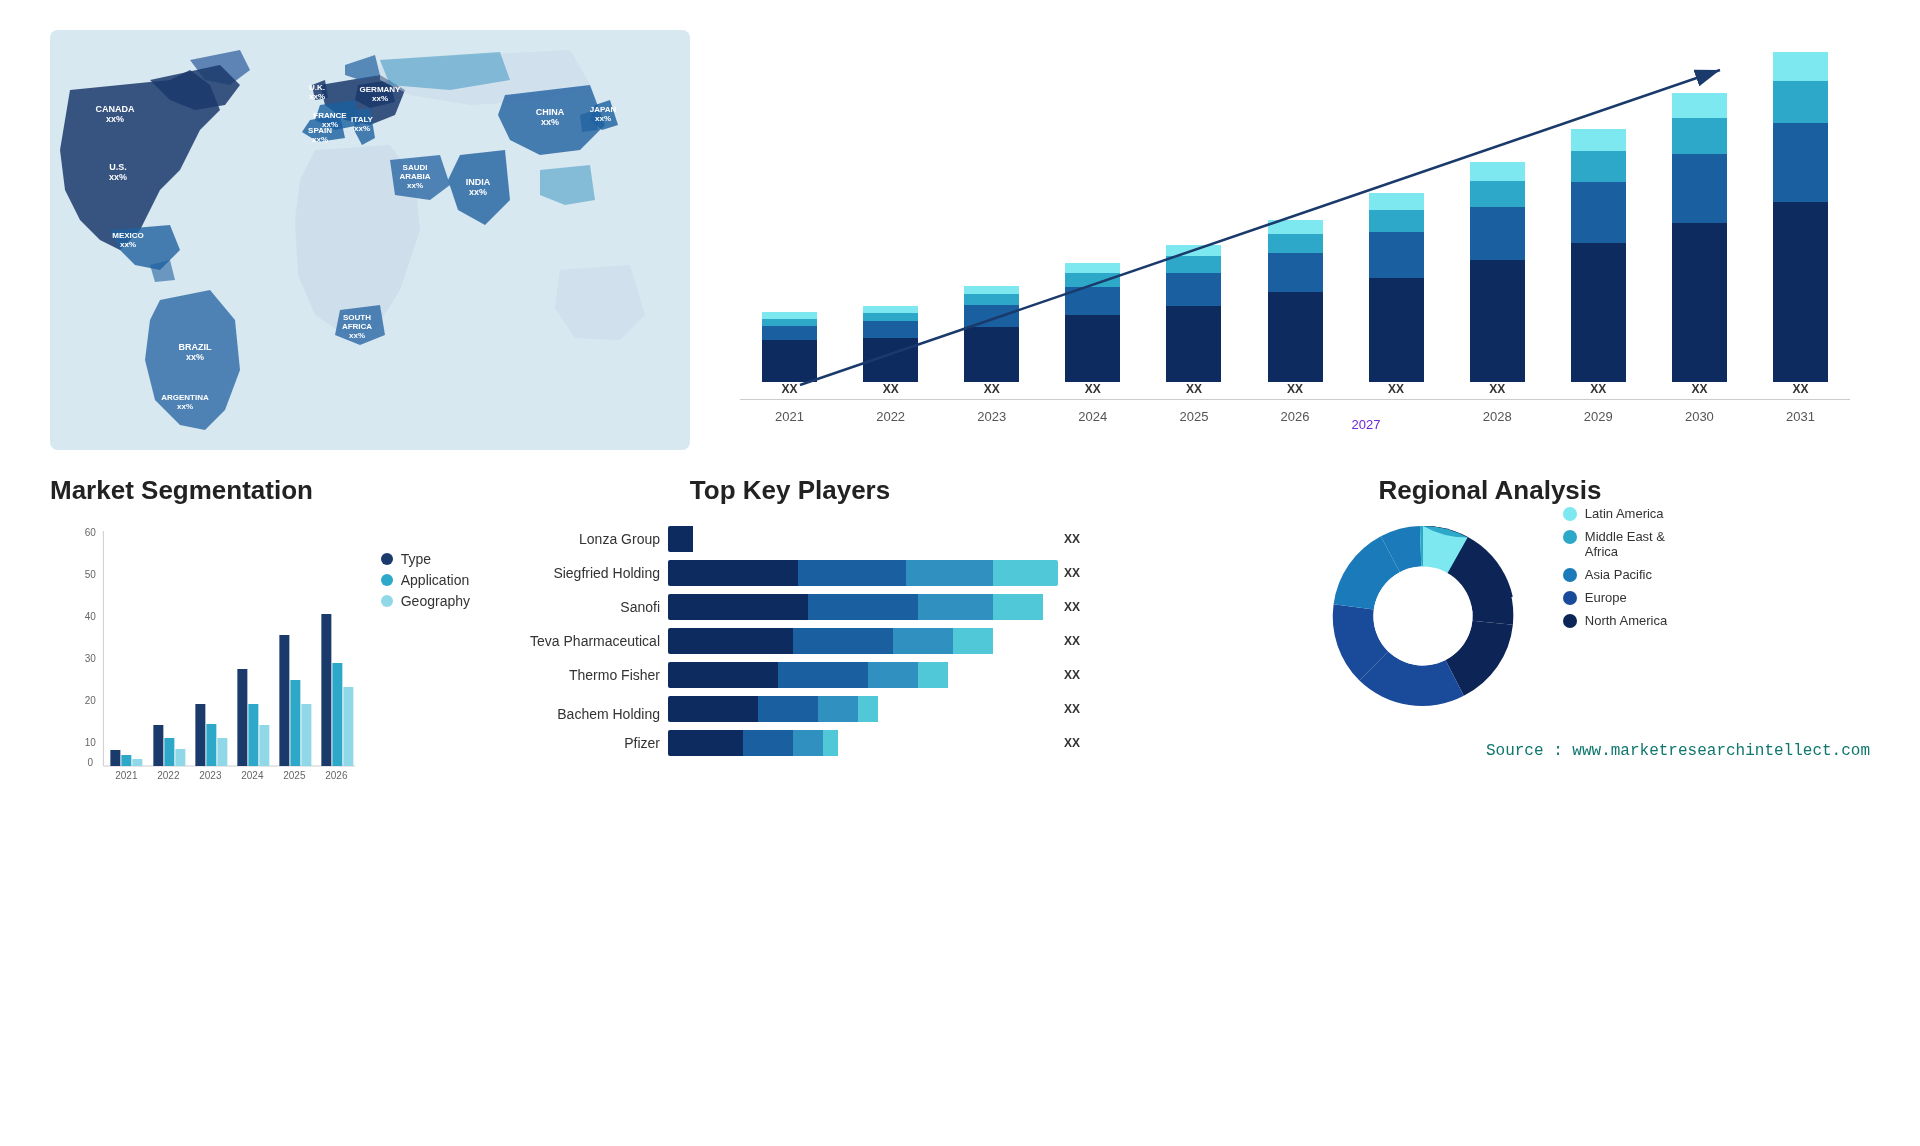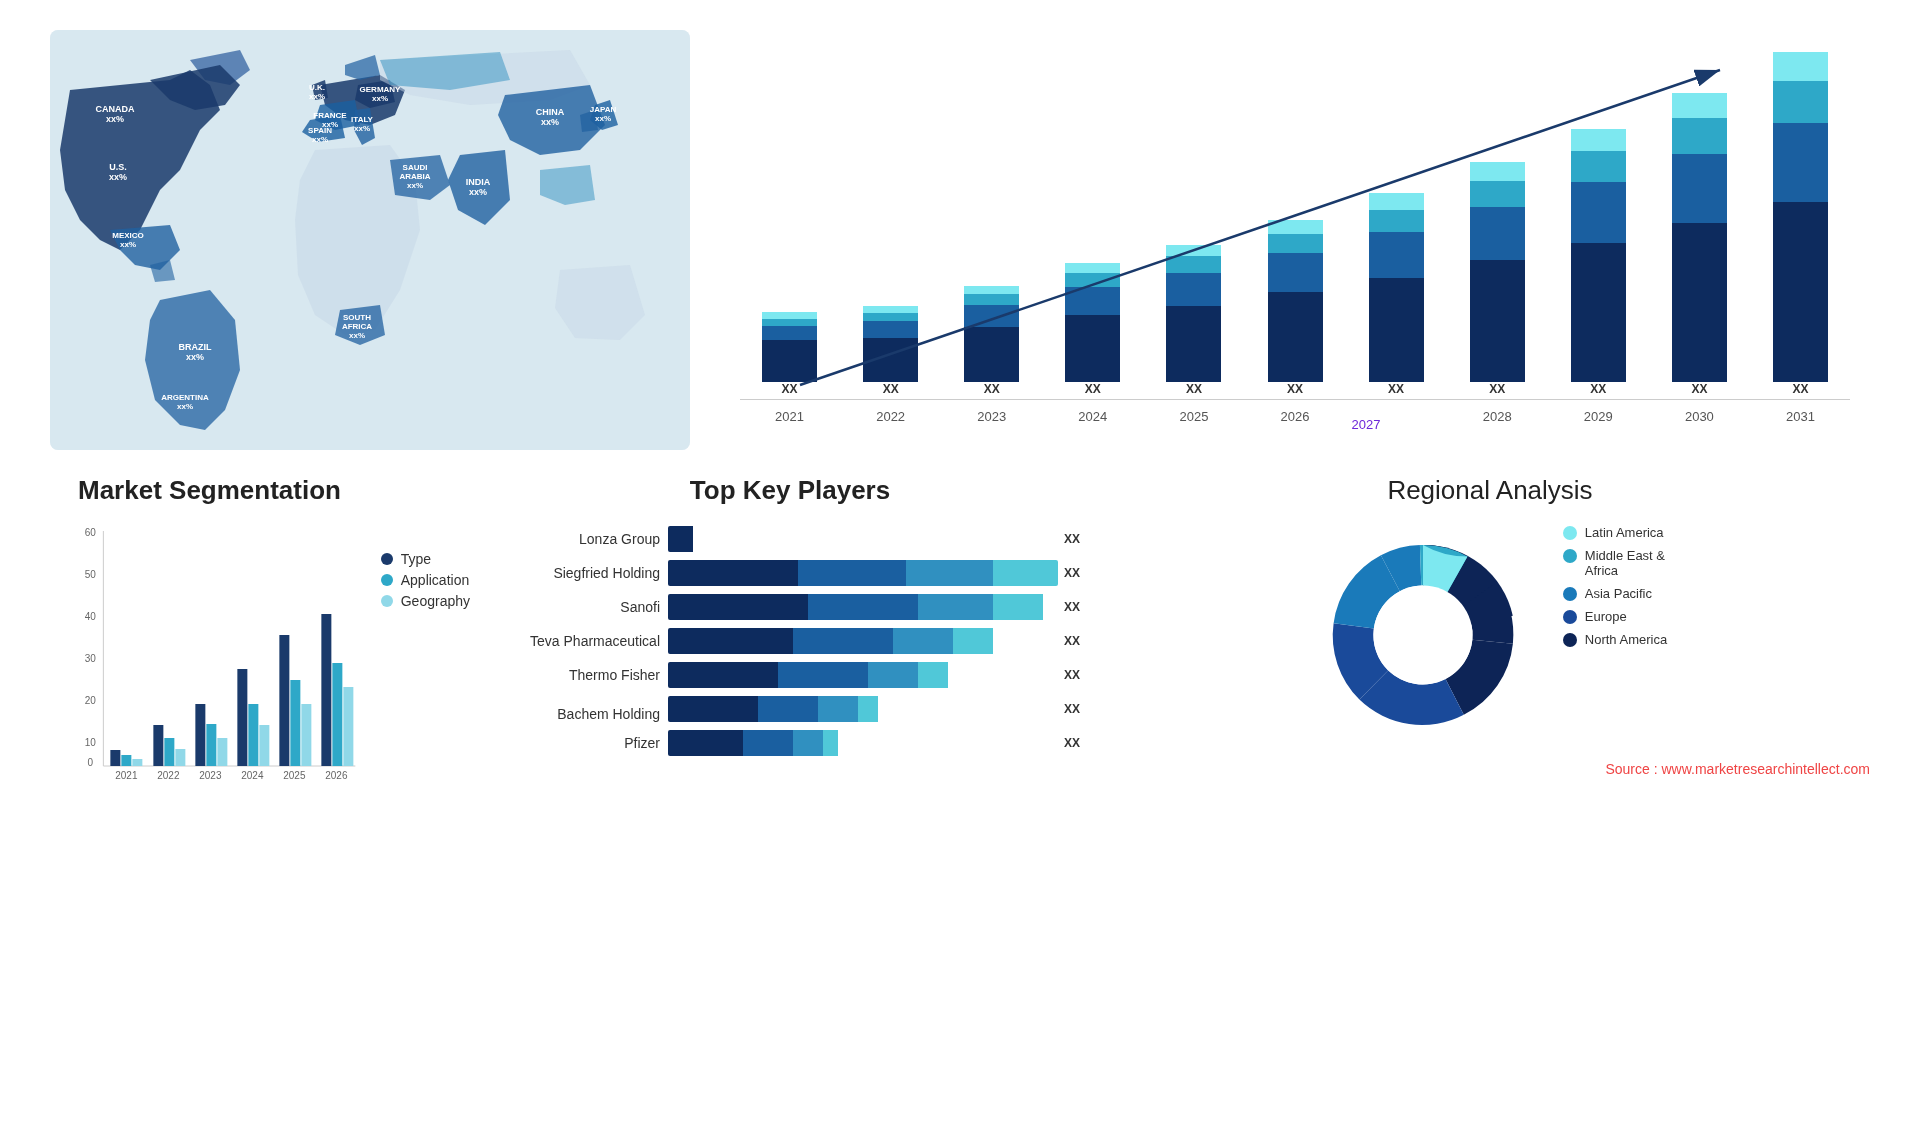--- a/index.html
+++ b/index.html
@@ -71,21 +71,20 @@
       background: #fff;
       border-radius: 8px;
       overflow: hidden;
     }
 
     .section-title {
       font-size: 26px;
       font-weight: 700;
       color: #222;
       margin-bottom: 15px;
-      margin-left: 28px;
     }
 
     .seg-legend {
       margin-top: 10px;
       display: flex;
       flex-direction: column;
       gap: 5px;
     }
 
     .legend-item {
@@ -105,23 +104,23 @@
     .players-title {
       font-size: 26px;
       font-weight: 700;
       color: #222;
       margin-bottom: 20px;
       text-align: center;
     }
 
     .regional-title {
       font-size: 26px;
-      font-weight: 400;
+      font-weight: 700;
       color: #222;
-      margin-bottom: 19px;
+      margin-bottom: 0;
       text-align: center;
     }
 
     .donut-area {
       display: flex;
       align-items: flex-start;
       justify-content: center;
       gap: 30px;
     }
 
@@ -602,19 +601,19 @@
             <span>Europe</span>
           </div>
           <div class="regional-legend-item">
             <div class="regional-legend-dot" style="background:#0d2456;"></div>
             <span>North America</span>
           </div>
         </div>
       </div>
 
       <div style="text-align:right; margin-top:15px;">
-        <span style="font-size:14px; color:#ef4444;">Source : www.marketresearchintellect.com</span>
+        <span style="font-size:16px; color:#0f766e;font-family:Liberation Mono, monospace;">Source : www.marketresearchintellect.com</span>
       </div>
     </div>
 
   </div>
 
 </div>
 
 </body></html>

